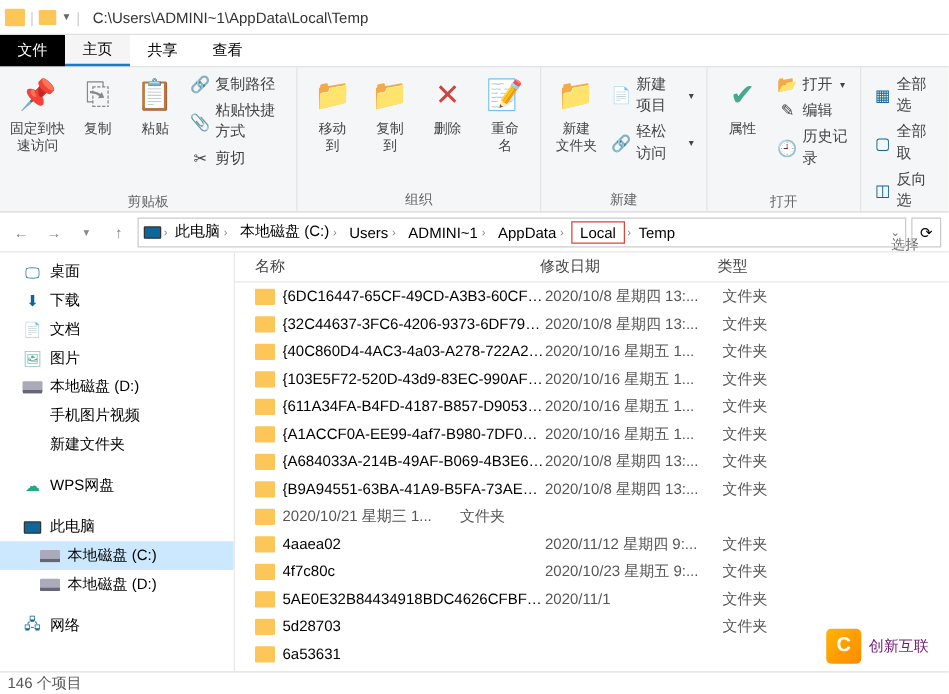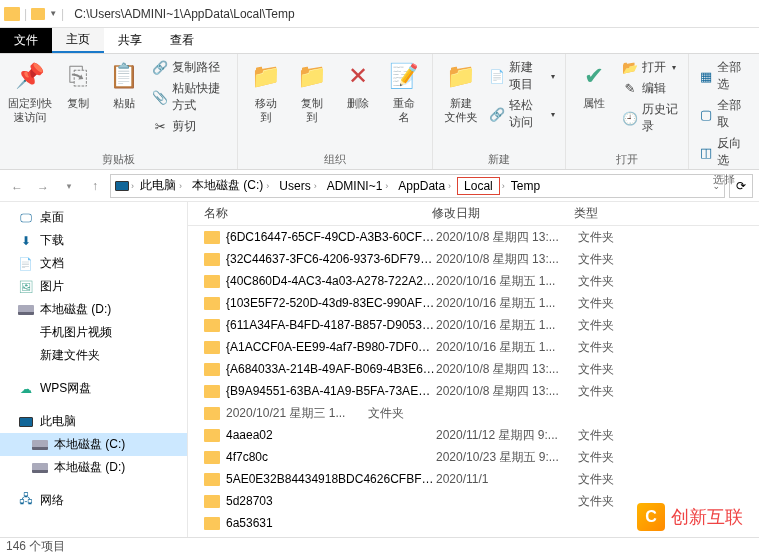--- a/index.html
+++ b/index.html
@@ -11,21 +11,21 @@
 .titlebar .path { color: #333; margin-left: 6px; }
 
 .tabbar { height: 26px; display: flex; align-items: stretch; border-bottom: 1px solid #dadada; }
 .tab { padding: 0 14px; display: flex; align-items: center; cursor: pointer; }
 .tab.active { background: #000000; color: #fff; }
 .tab.selected { background: #f5f5f5; border-bottom: 2px solid #1979ca; }
 
 .ribbon { height: 116px; background: #f5f6f7; border-bottom: 1px solid #dadada; display: flex; }
 .ribbon-group { border-right: 1px solid #e4e4e4; padding: 4px 8px 2px; display: flex; flex-direction: column; }
 .ribbon-group-content { flex: 1; display: flex; align-items: flex-start; gap: 6px; }
-.ribbon-group-label { text-align: center; color: #666; font-size: 11px; padding-top: 2px; }
+.ribbon-group-label { text-align: center; color: #666; font-size: 11px; padding-top: 2px; margin-top: 16px; }
 .big-btn { display: flex; flex-direction: column; align-items: center; gap: 4px; padding: 2px 4px; cursor: pointer; min-width: 40px; }
 .big-btn .icon { width: 32px; height: 32px; display: flex; align-items: center; justify-content: center; font-size: 24px; }
 .big-btn .label { font-size: 11px; text-align: center; line-height: 1.3; color: #444; }
 .small-list { display: flex; flex-direction: column; gap: 2px; }
 .small-item { display: flex; align-items: center; gap: 4px; font-size: 11px; color: #444; cursor: pointer; padding: 1px 2px; }
 .small-item .ic { width: 16px; height: 16px; display: flex; align-items: center; justify-content: center; font-size: 13px; }
 
 .navbar { height: 32px; display: flex; align-items: center; padding: 0 6px; gap: 4px; border-bottom: 1px solid #e8e8e8; }
 .nav-btn { width: 22px; height: 22px; display: flex; align-items: center; justify-content: center; color: #888; cursor: pointer; }
 .breadcrumb { flex: 1; height: 24px; border: 1px solid #ccc; display: flex; align-items: center; padding: 0 4px; gap: 2px; }
@@ -53,21 +53,21 @@
 .row { display: flex; align-items: center; padding: 1px 0 1px 16px; height: 22px; cursor: pointer; }
 .row .fic { width: 16px; height: 13px; background: #fcc758; border-radius: 1px; margin-right: 6px; flex-shrink: 0; }
 .row .fname { width: 210px; white-space: nowrap; overflow: hidden; text-overflow: ellipsis; }
 .row .fdate { width: 142px; color: #555; white-space: nowrap; overflow: hidden; text-overflow: ellipsis; }
 .row .ftype { color: #555; }
 
 .statusbar { height: 18px; border-top: 1px solid #e0e0e0; display: flex; align-items: center; padding: 0 6px; color: #555; font-size: 11px; }
 
 .watermark { position: absolute; right: 8px; bottom: 20px; display: flex; align-items: center; gap: 6px; background: rgba(255,255,255,0.85); padding: 4px 8px; }
 .watermark .logo { width: 28px; height: 28px; background: linear-gradient(135deg,#ffb400,#ff8a00); border-radius: 4px; position: relative; display:flex; align-items:center; justify-content:center; color:#fff; font-weight:bold; font-size:16px;}
-.watermark .txt { font-size: 18px; color: #ef4444; font-weight: 500; }
+.watermark .txt { font-size: 12px; color: #701a75; font-weight: 500; }
 
 .drive-ic { width:16px; height:10px; background:#aab; border-radius:1px; border-bottom:3px solid #667;}
 .monitor-ic { width:14px; height:10px; background:#169; border:1px solid #333; border-radius:1px;}
 </style>
 </head>
 <body>
 
 <div class="titlebar">
   <span class="folder-icon"></span>
   <span style="color:#ccc">|</span>

